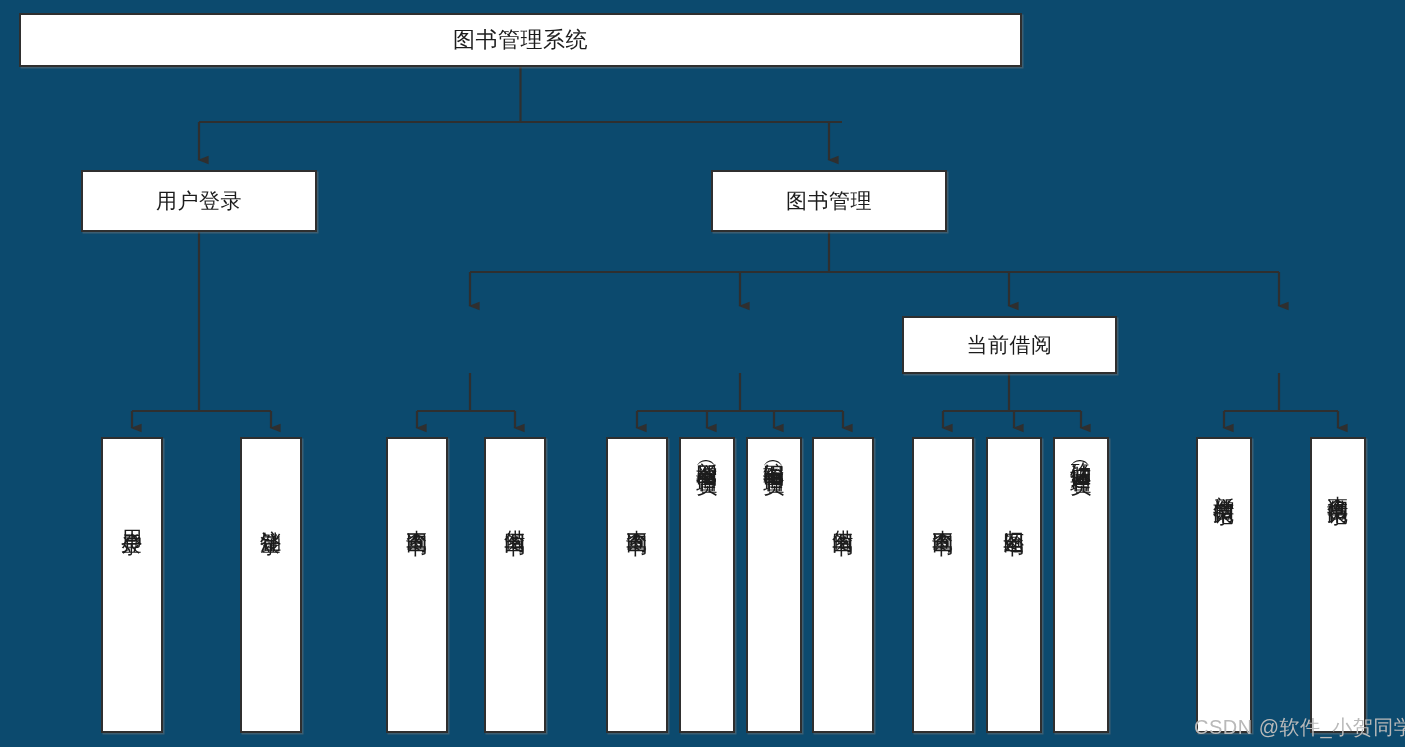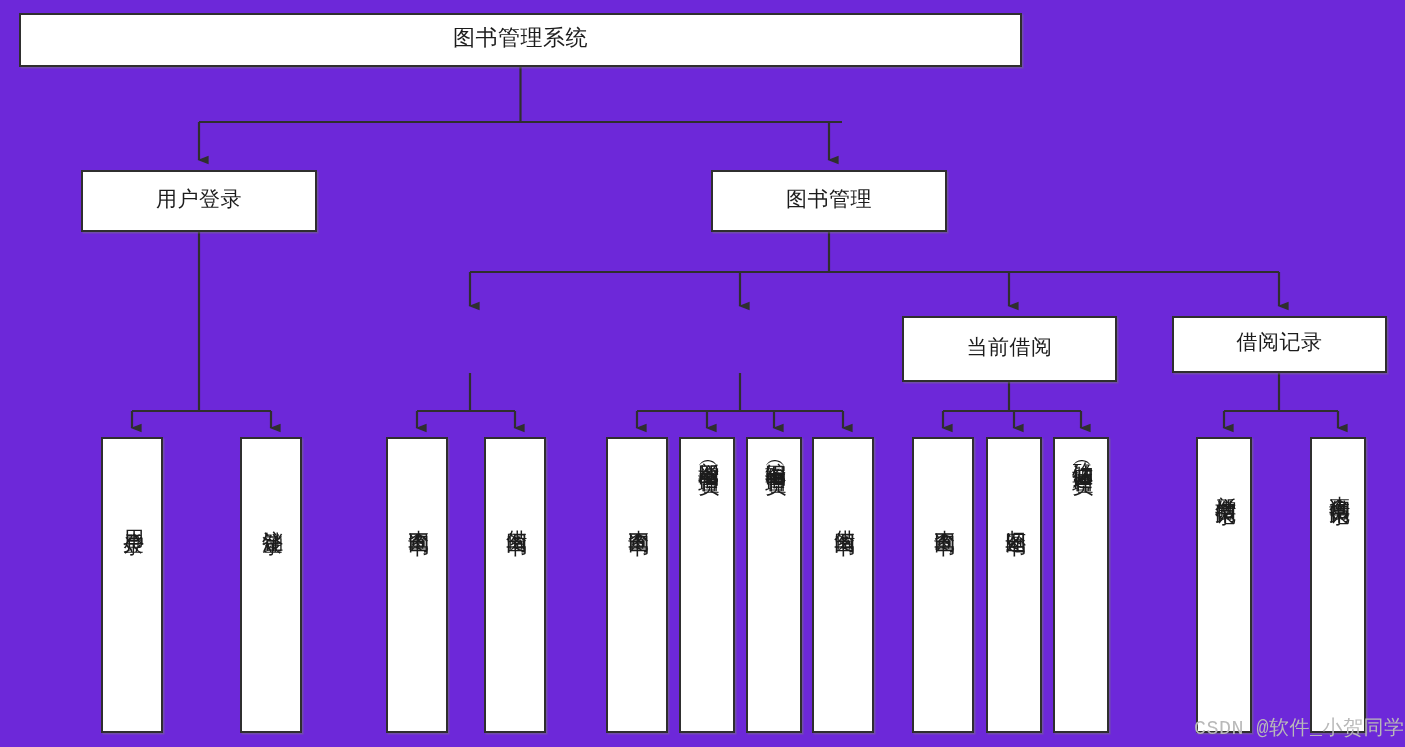--- a/index.html
+++ b/index.html
@@ -4,22 +4,22 @@
 <style>
   html, body {
     margin: 0;
     padding: 0;
     background: #ffffff;
   }
   #canvas {
     position: relative;
     width: 1405px;
     height: 747px;
-    background: #6d28d9;
-    font-family: Liberation Mono, monospace;
+    background: #0c4a6e;
+    font-family: Liberation Sans, sans-serif;
     overflow: hidden;
   }
   svg#edges {
     position: absolute;
     left: 0;
     top: 0;
     width: 1405px;
     height: 747px;
   }
   .node {
@@ -128,27 +128,24 @@
   <div class="node" style="left:81px; top:170px; width:236px; height:62px;">
     <span class="label">用户登录</span>
   </div>
 
   <div class="node" style="left:711px; top:170px; width:236px; height:62px;">
     <span class="label">图书管理</span>
   </div>
 
 
 
-  <div class="node" style="left:902px; top:316px; width:215px; height:66px;">
+  <div class="node" style="left:902px; top:316px; width:215px; height:58px;">
     <span class="label">当前借阅</span>
   </div>
 
-  <div class="node" style="left:1172px; top:316px; width:215px; height:57px;">
-    <span class="label">借阅记录</span>
-  </div>
 
   <div class="node vertical" style="left:101px; top:437px; width:62px; height:296px; padding-top:74px;">
     <span class="label">用户登录</span>
   </div>
 
   <div class="node vertical" style="left:240px; top:437px; width:62px; height:296px; padding-top:74px;">
     <span class="label">注销登录</span>
   </div>
 
   <div class="node vertical" style="left:386px; top:437px; width:62px; height:296px; padding-top:74px;">

